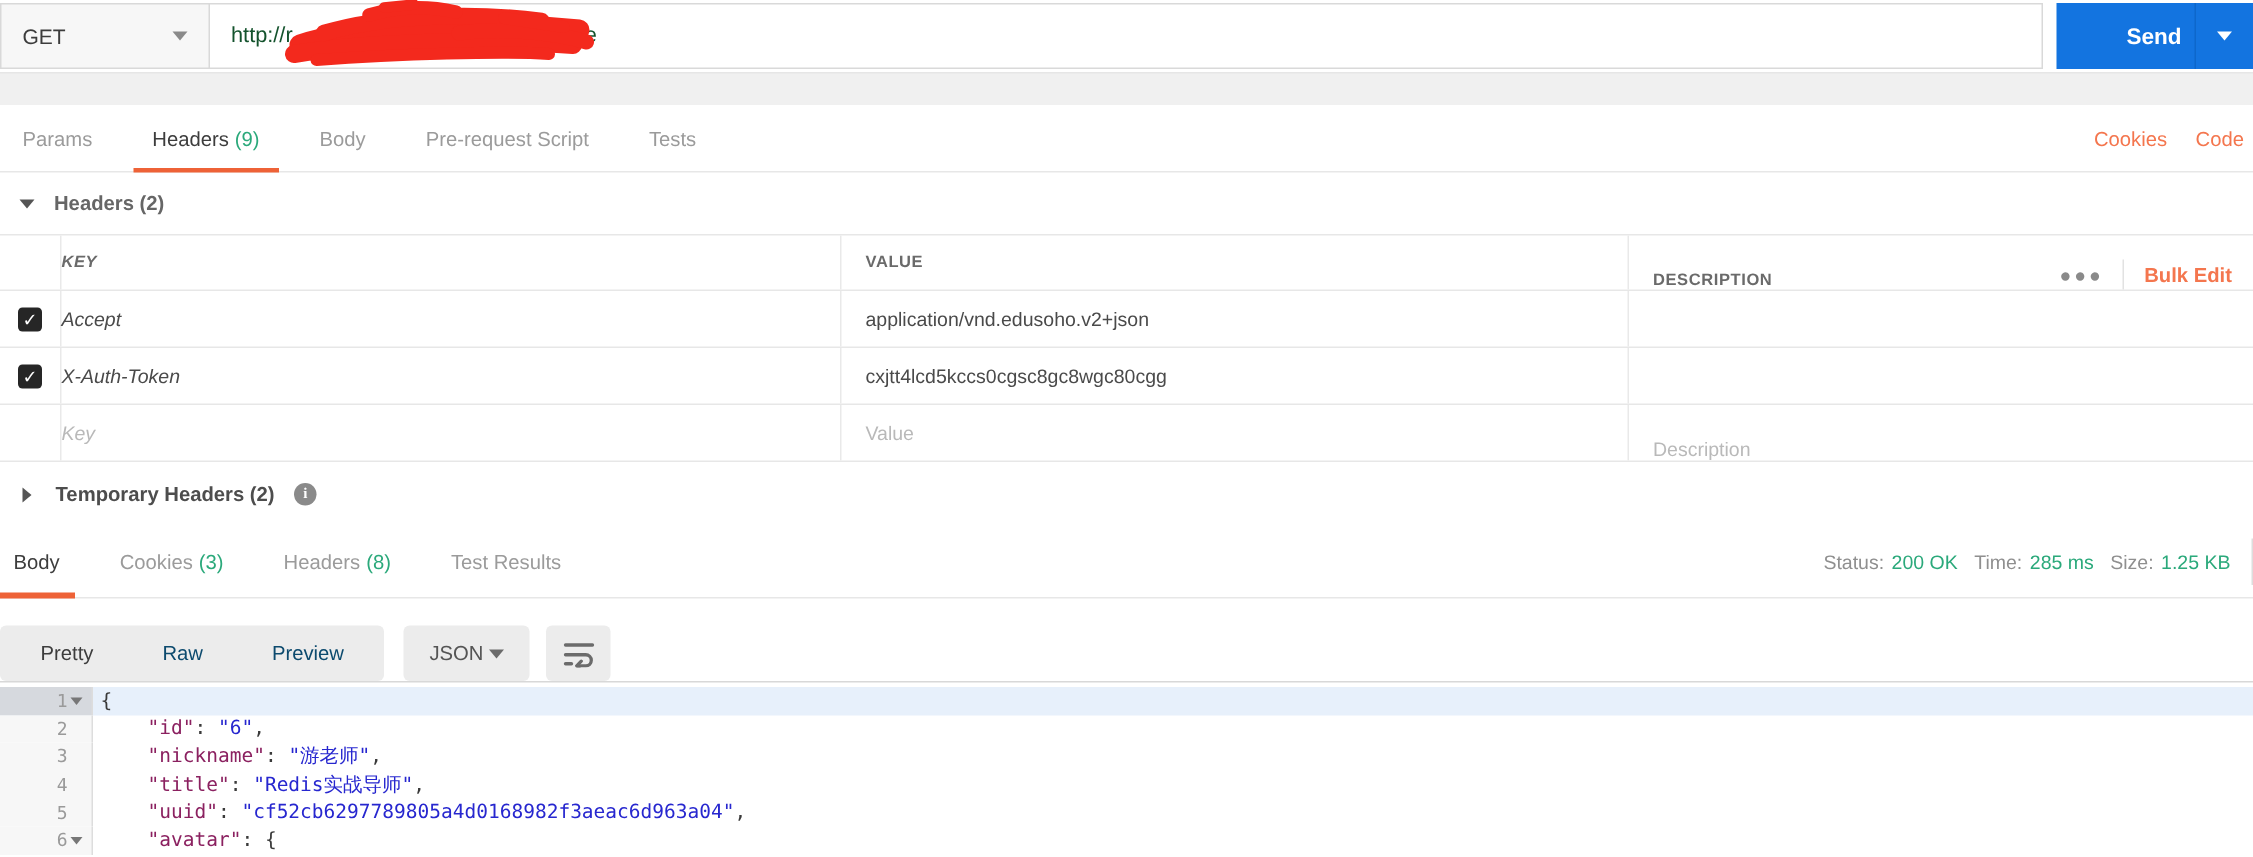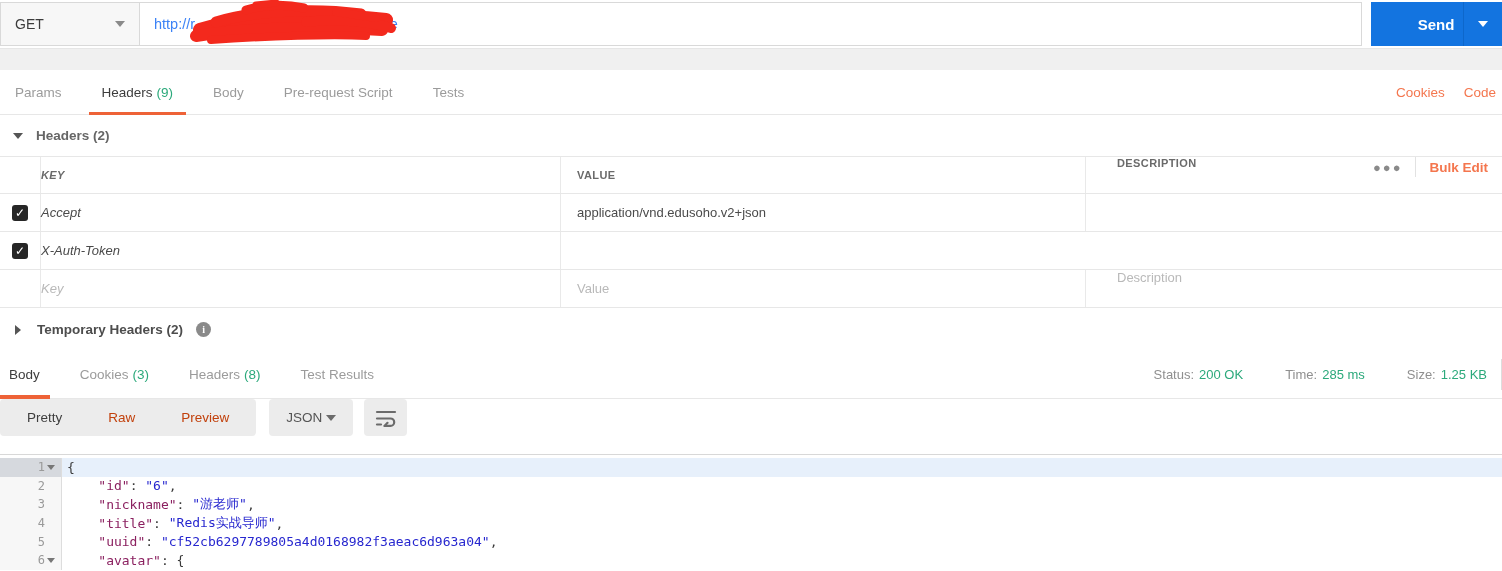--- a/index.html
+++ b/index.html
@@ -7,21 +7,21 @@
     font-family:"Liberation Sans", sans-serif; }
 
   
   .url-row { display:flex; height:48px; padding:2px 0 2px 0; background:#fff; }
   .method-select { width:140px; background:#f7f7f7; border:1px solid #d9d9d9;
     display:flex; align-items:center; justify-content:space-between; padding:0 14px;
     color:#3c3c3c; font-size:14px; cursor:pointer; }
   .caret-down { width:0; height:0; border-left:5px solid transparent; border-right:5px solid transparent;
     border-top:6px solid #8a8a8a; display:inline-block; }
   .url-field { flex:1; border:1px solid #d9d9d9; border-left:none; position:relative;
-    display:flex; align-items:center; padding-left:14px; color:#3b82f6; font-size:14.5px; margin-right:9px; }
+    display:flex; align-items:center; padding-left:14px; color:#14532d; font-size:14.5px; margin-right:9px; }
   .url-gap { display:inline-block; width:148px; }
   .scribble { position:absolute; left:46px; top:-3px; pointer-events:none; }
   .send-btn { width:131px; background:#1374e0; color:#fff; display:flex; cursor:pointer; }
   .send-main { flex:1; display:flex; align-items:center; justify-content:center;
     font-size:15px; font-weight:bold;margin-left:38px; }
   .send-caret { width:39px; border-left:1px solid #0d67cb; display:flex; align-items:center; justify-content:center; }
   .send-caret .caret-down { border-top-color:#fff; border-left-width:5px; border-right-width:5px; }
 
   .strip { height:22px; background:#f0f0f0; border-top:1px solid #e6e6e6; }
 
@@ -44,21 +44,21 @@
     border-top:6px solid #555; margin-right:13px; }
   .tri-right { width:0; height:0; border-top:5px solid transparent; border-bottom:5px solid transparent;
     border-left:6px solid #555; margin-right:13px; }
 
   .htable { border-top:1px solid #e7e7e7; font-size:13px; }
   .hrow { display:flex; height:38px; border-bottom:1px solid #e7e7e7; align-items:stretch; }
   .hrow.head { height:37px; }
   .col-check { width:40px; display:flex; align-items:center; justify-content:center; }
   .col-key   { width:520px; border-left:1px solid #e9e9e9; display:flex; align-items:center; padding-left:0; color:#4a4a4a;font-style:italic; }
   .col-value { width:525px; border-left:1px solid #e9e9e9; display:flex; align-items:center; padding-left:16px; color:#4a4a4a; }
-  .col-desc  { flex:1; border-left:1px solid #e9e9e9; display:flex; align-items:flex-start; padding-left:31px; color:#4a4a4a; }
+  .col-desc  { flex:1; border-left:1px solid #e9e9e9; display:flex; align-items:flex-end; padding-left:16px; color:#4a4a4a; }
   .head .col-key, .head .col-value, .head .col-desc { color:#6a6a6a; font-size:11px; font-weight:bold; letter-spacing:.4px; }
   .head-actions { margin-left:auto; display:flex; align-items:center; gap:13px; padding-right:14px; }
   .dots { color:#8a8a8a; font-size:13px; letter-spacing:2px; cursor:pointer; }
   .vline { width:1px; height:20px; background:#e2e2e2; }
   .bulk-edit { color:#f4764e; font-size:13.5px; font-weight:bold; letter-spacing:0; cursor:pointer; }
   .checkbox { width:16px; height:16px; background:#262626; border-radius:3px; display:flex;
     align-items:center; justify-content:center; color:#fff; font-size:12px; line-height:1; cursor:pointer; }
   .ph { color:#b9b9b9; }
 
   .temp-row { height:43px; display:flex; align-items:center; padding-left:15px; gap:3px;
@@ -67,29 +67,29 @@
     font:bold 10px "Liberation Serif", serif; display:flex; align-items:center; justify-content:center;
     margin-left:10px; cursor:pointer; }
 
   
   .resp-bar { height:48px; border-bottom:1px solid #e7e7e7; display:flex; align-items:stretch; }
   .resp-tab { position:relative; display:flex; align-items:center; padding:0 16px; margin-right:8px;
     font-size:13.5px; color:#9b9b9b; cursor:pointer; white-space:nowrap; }
   .resp-tab:first-child { margin-left:-7px; }
   .resp-tab.active { color:#3d3d3d; }
   .resp-tab.active::after { content:''; position:absolute; left:0; right:6px; bottom:-1px; height:4px; background:#ee6237; }
-  .resp-meta { margin-left:auto; display:flex; align-items:center; gap:42px; font-size:13px;
+  .resp-meta { margin-left:auto; display:flex; align-items:center; gap:11px; font-size:13px;
     padding-right:14px; border-right:1px solid #ddd; margin-top:8px; margin-bottom:8px; }
   .meta-label { color:#8f8f8f; }
   .meta-value { color:#2ba97b; margin-left:5px; }
 
   
-  .toolbar { height:55px; display:flex; align-items:flex-start; }
+  .toolbar { height:55px; display:flex; align-items:flex-end; }
   .view-group { display:flex; align-items:center; background:#ececec; border-radius:4px; height:37px; padding:0 4px; }
-  .view-mode { padding:0 23px; font-size:13.5px; color:#c2410c; cursor:pointer; }
+  .view-mode { padding:0 23px; font-size:13.5px; color:#0c4a6e; cursor:pointer; }
   .view-mode.active { color:#3d3d3d; }
   .format-select { background:#ececec; border-radius:4px; height:37px; display:flex; align-items:center;
     gap:4px; padding:0 17px; font-size:13.5px; color:#555; margin-left:13px; cursor:pointer; }
   .format-select .caret-down { border-top-color:#6b6b6b; }
   .wrap-btn { background:#ececec; border-radius:4px; height:37px; width:43px; display:flex;
     align-items:center; justify-content:center; margin-left:11px; cursor:pointer; }
 
   
   .editor { border-top:1px solid #d8d8d8; height:118px; background:#fff; padding-top:3px; overflow:hidden; }
   .code-line { display:flex; height:18.6px; align-items:stretch; }
@@ -195,20 +195,21 @@
         </div>
         <div class="col-key">Accept</div>
         <div class="col-value">application/vnd.edusoho.v2+json</div>
         <div class="col-desc"></div>
       </div>
       <div class="hrow">
         <div class="col-check">
           <span class="checkbox">✓</span>
         </div>
         <div class="col-key">X-Auth-Token</div>
+        <div class="col-value">cxjtt4lcd5kccs0cgsc8gc8wgc80cgg</div>
         <div class="col-desc"></div>
       </div>
     </div>
   <div class="hrow">
     <div class="col-check"></div>
     <div class="col-key ph">Key</div>
     <div class="col-value ph">Value</div>
     <div class="col-desc ph">Description</div>
   </div>
 </div>

